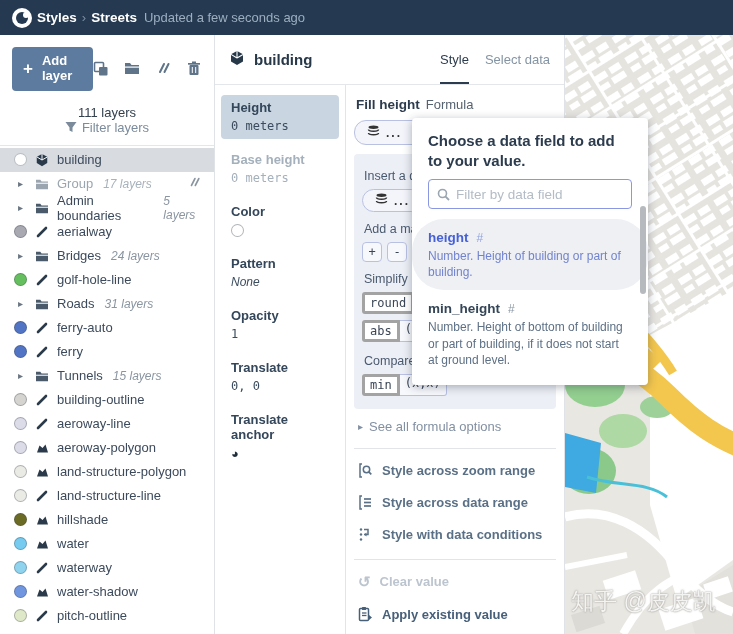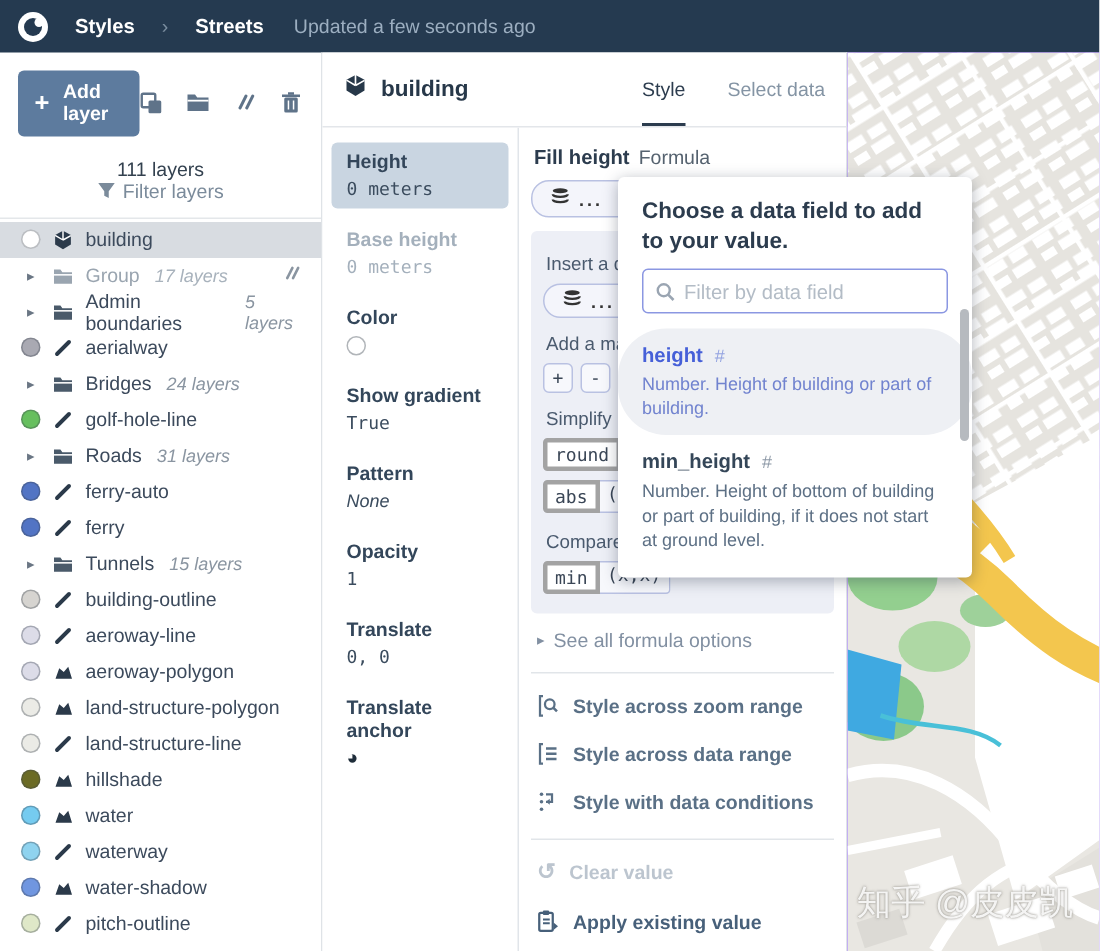--- a/index.html
+++ b/index.html
@@ -1,21 +1,21 @@
 <!DOCTYPE html>
 <html><head>
 <meta charset="utf-8">
 <style>
   * { margin:0; padding:0; box-sizing:border-box; }
   html,body { width:733px; height:634px; overflow:hidden; background:#fff;
     font-family:"Liberation Sans", sans-serif; }
   .mono { font-family:"DejaVu Sans Mono", monospace; }
 
   
-  .topbar { height:35px; background:#253a50; display:flex; align-items:center; padding:0 12px; gap:18px; }
+  .topbar { height:35px; background:#253a50; display:flex; align-items:center; padding:0 12px; gap:5px; }
   .logo { width:20px; height:20px; background:#fff; border-radius:50%; position:relative; flex:0 0 auto; }
   .logo::after { content:''; position:absolute; left:4px; top:4px; width:12px; height:12px; background:#253a50; border-radius:50%; }
   .logo::before { content:''; position:absolute; right:3px; top:4px; width:6px; height:6px; background:#fff; border-radius:50%; z-index:1; }
   .crumb { color:#fff; font-weight:bold; font-size:13.5px; }
   .crumb-sep { color:#7b8fa0; color:#7b8ea0; font-size:13px; }
   .updated { color:#9caec0; font-size:13px; margin-left:2px; }
 
   .app { display:flex; height:599px; }
 
   
@@ -40,21 +40,21 @@
   .lrow .count { font-style:italic; color:#8a95a1; font-size:12px; margin-left:2px; }
   .lrow.muted .lname { color:#9aa5b0; }
   .lrow.muted .count { color:#a8b2bc; }
   .lrow .spacer { flex:1; }
   .lrow .dots { font-size:12px; color:#55616e; width:13px; letter-spacing:1px; flex:0 0 auto; }
 
   
   .panel { width:350px; border-right:1px solid #dfe3e7; display:flex; flex-direction:column; background:#fff; }
   .panel-header { height:50px; border-bottom:1px solid #e3e6ea; display:flex; align-items:center; padding:0 14px; gap:9px; }
   .panel-title { font-size:15px; font-weight:bold; color:#273849; }
-  .panel-tabs { margin-left:auto; display:flex; gap:28px; height:100%; align-items:center; }
+  .panel-tabs { margin-left:auto; display:flex; gap:16px; height:100%; align-items:center; }
   .tab { font-size:13px; color:#8494a4; cursor:pointer; height:100%; display:flex; align-items:center; border-bottom:2px solid transparent; padding-top:2px; }
   .tab.active { color:#2c3c4e; border-bottom-color:#2c3c4e; }
   .panel-body { flex:1; display:flex; overflow:hidden; }
 
   .props { width:130px; padding:8px 6px; overflow:hidden; }
   .prop { padding:6px 10px; margin:2px 0 8px 0; border-radius:4px; }
   .prop .plabel { font-size:13px; font-weight:bold; color:#33465a; line-height:1.15; }
   .prop .pval { font-size:12px; color:#3b4c5e; margin-top:3px; }
   .prop.sel { background:#c9d5e1; }
   .prop.muted .plabel, .prop.muted .pval { color:#a4b0bc; }
@@ -420,24 +420,20 @@
           <div class="plabel">Height</div>
           <div class="pval mono">0 meters</div>
         </div>
         <div class="prop muted">
           <div class="plabel">Base height</div>
           <div class="pval mono">0 meters</div>
         </div>
         <div class="prop">
           <div class="plabel">Color</div>
           <div class="pswatch"></div>
-        </div>
-        <div class="prop">
-          <div class="plabel">Show gradient</div>
-          <div class="pval mono">True</div>
         </div>
         <div class="prop">
           <div class="plabel">Pattern</div>
           <div class="pval italic">None</div>
         </div>
         <div class="prop">
           <div class="plabel">Opacity</div>
           <div class="pval mono">1</div>
         </div>
         <div class="prop">

